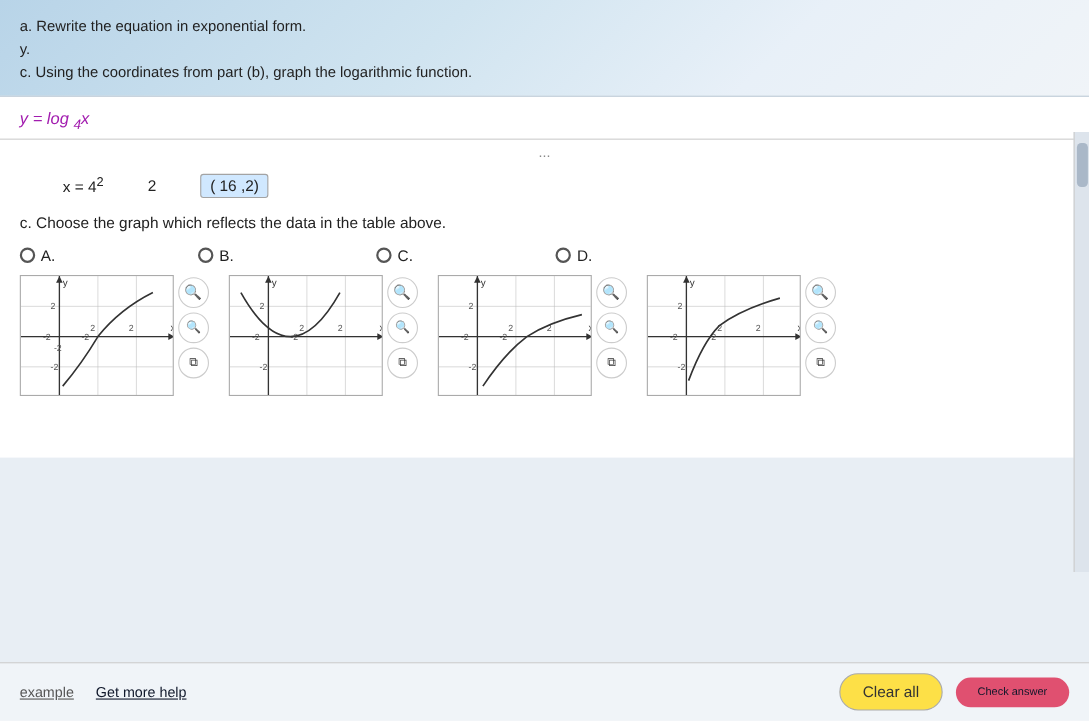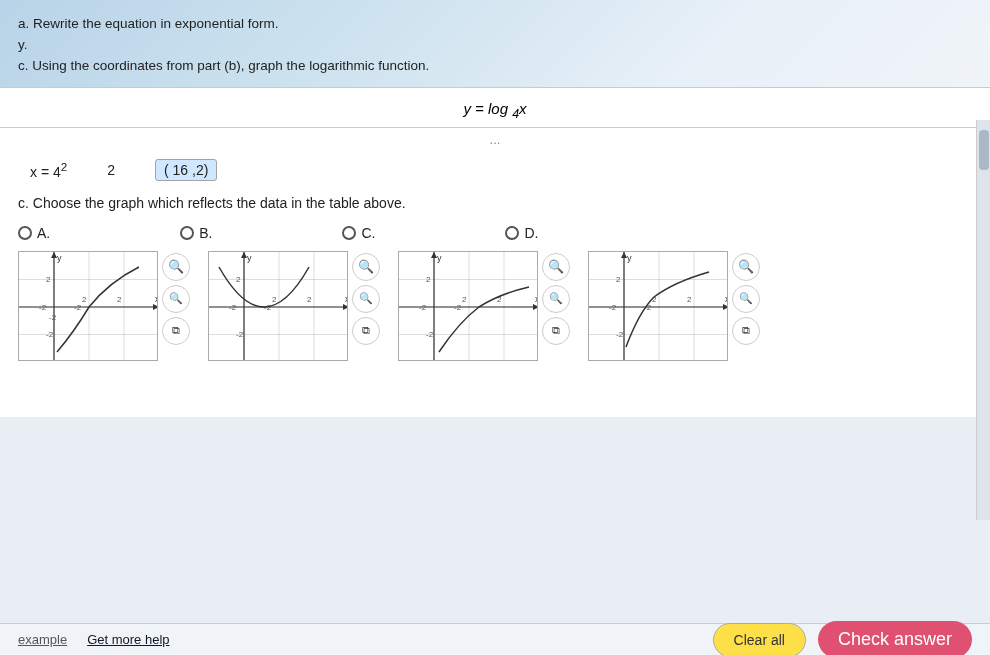--- a/index.html
+++ b/index.html
@@ -25,22 +25,21 @@
       line-height: 1.55;
     }
 
     .top-bar-text .highlight {
       color: #3a6ea5;
     }
 
     .equation-row {
       padding: 10px 18px 6px 18px;
       font-size: 15px;
-      color: #000000;
-      text-align: center;
+      color: #a21caf;
     }
 
     .divider {
       border: none;
       border-top: 1px solid #ccc;
       margin: 8px 0;
     }
 
     .center-dots {
       text-align: center;
@@ -49,20 +48,21 @@
       font-size: 13px;
     }
 
     .coords-row {
       display: flex;
       align-items: center;
       padding: 8px 30px;
       gap: 40px;
       font-size: 14px;
       color: #222;
+      margin-left: 27px;
     }
 
     .coords-row .highlighted-coord {
       background: #d0e8ff;
       border: 1px solid #a3a3a3;
       border-radius: 3px;
       padding: 2px 8px;
       font-size: 14px;
     }
 
@@ -138,21 +138,21 @@
       cursor: pointer;
       font-size: 13px;
       color: #333;
     }
 
     .bottom-bar {
       position: absolute;
       bottom: 0;
       left: 0;
       right: 0;
-      height: 32px;
+      height: 53px;
       background: #f0f4f8;
       border-top: 1px solid #ccc;
       display: flex;
       align-items: center;
       justify-content: space-between;
       padding: 0 18px;
     }
 
     .bottom-left {
       display: flex;
@@ -175,22 +175,22 @@
       font-size: 14px;
       color: #333;
       cursor: pointer;
     }
 
     .btn-check {
       padding: 8px 20px;
       border-radius: 20px;
       border: none;
       background: #e05070;
-      color: #ffffff;
-      font-size: 18px;
+      color: #0f172a;
+      font-size: 10px;
       font-weight: 500;
       cursor: pointer;
     }
 
     .side-scroll {
       position: absolute;
       right: 0;
       top: 120px;
       width: 14px;
       height: 400px;

